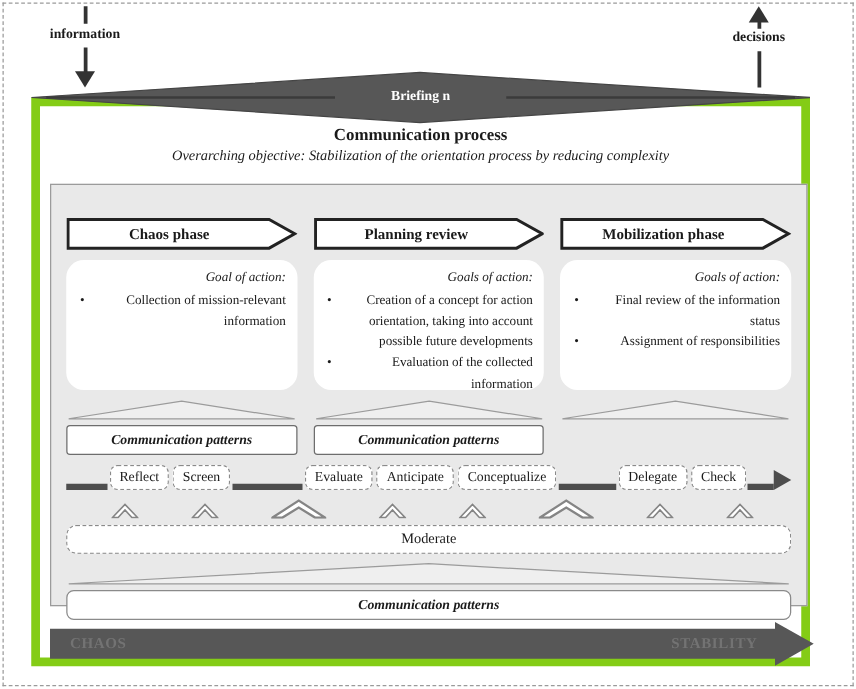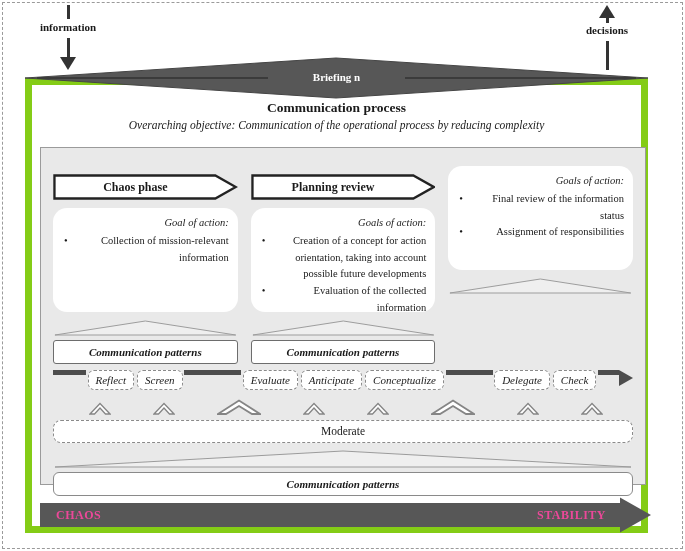--- a/index.html
+++ b/index.html
@@ -47,21 +47,21 @@
 
   .tri{margin-top:7px;height:17px;width:100%;}
   .tri polygon{fill:#efefef;stroke:#9b9b9b;stroke-width:1;}
   .big-tri{margin-top:6px;height:20px;width:100%;display:block;}
   .big-tri polygon{fill:#efefef;stroke:#9b9b9b;stroke-width:1;}
 
   .patterns-box{margin-top:4px;height:24px;background:#fff;border:1px solid #6d6d6d;
                 border-radius:3px;text-align:center;line-height:22px;font-weight:bold;
                 font-style:italic;font-size:11px;box-sizing:border-box;}
 
-  .flow-row{margin-top:6px;height:22px;display:flex;align-items:flex-start;font-style:italic;}
+  .flow-row{margin-top:6px;height:22px;display:flex;align-items:flex-end;}
   .fline{height:5px;background:#4d4d4d;}
   .abox{background:#fff;border:1px dashed #8a8a8a;border-radius:6px;height:20px;
         line-height:18px;padding:0 7px;font-size:11px;box-sizing:border-box;
         margin:0 1.5px;white-space:nowrap;text-align:center;}
   .fhead{width:0;height:0;border-top:8px solid transparent;border-bottom:8px solid transparent;
          border-left:14px solid #4d4d4d;}
 
   .chev-row{margin:6px 30px 0 36px;height:17px;display:flex;
             justify-content:space-between;align-items:flex-end;}
   .chev polygon{fill:#fff;stroke:#858585;stroke-width:1.3;}
@@ -70,21 +70,21 @@
                 border-radius:8px;text-align:center;line-height:21px;font-size:11.5px;
                 box-sizing:border-box;}
 
   .bottom-patterns{margin-top:3px;height:24px;background:#fff;border:1px solid #8a8a8a;
                    border-radius:6px;text-align:center;line-height:22px;font-weight:bold;
                    font-style:italic;font-size:11px;box-sizing:border-box;}
 
   
   .cs-arrow{position:absolute;left:8px;top:412px;width:612px;height:36px;}
   .cs-arrow svg{position:absolute;inset:0;width:100%;height:100%;}
-  .cs-label{position:absolute;top:50%;transform:translateY(-50%);color:#ec4899;
+  .cs-label{position:absolute;top:50%;transform:translateY(-50%);color:#737373;
             font-weight:bold;font-size:12px;letter-spacing:0.5px;}
   .cs-left{left:16px;}
   .cs-right{right:46px;}
 </style>
 </head>
 <body>
 
 <div class="page">
   <div class="outer-frame"></div>
 
@@ -100,21 +100,21 @@
 
   <svg class="briefing-svg" viewBox="0 0 623 44" preserveAspectRatio="none">
     <polygon points="0,22 311,2 623,22 311,42" fill="#575757" stroke="#454545" stroke-width="1"></polygon>
     <line x1="12" y1="22" x2="243" y2="22" stroke="#3b3b3b" stroke-width="2"></line>
     <line x1="380" y1="22" x2="611" y2="22" stroke="#3b3b3b" stroke-width="2"></line>
   </svg>
   <div class="briefing-label">Briefing n</div>
 
   <div class="container">
     <div class="main-title">Communication process</div>
-    <div class="main-subtitle">Overarching objective: Communication of the operational process by reducing complexity</div>
+    <div class="main-subtitle">Overarching objective: Stabilization of the orientation process by reducing complexity</div>
 
     <div class="panel">
 
       <div class="cols">
 
         <div class="col">
           <div class="phase-arrow">
             <svg viewBox="0 0 190 26" preserveAspectRatio="none">
               <polygon points="1.5,1.5 167,1.5 188,13 167,24.5 1.5,24.5" fill="#fff" stroke="#222" stroke-width="2.4"></polygon>
             </svg>
@@ -150,20 +150,26 @@
           </div>
           <svg class="tri" viewBox="0 0 190 17" preserveAspectRatio="none">
             <polygon points="2,16 95,2 188,16"></polygon>
           </svg>
           <div class="patterns-box">
             <span>Communication patterns</span>
           </div>
         </div>
 
         <div class="col">
+          <div class="phase-arrow">
+            <svg viewBox="0 0 190 26" preserveAspectRatio="none">
+              <polygon points="1.5,1.5 167,1.5 188,13 167,24.5 1.5,24.5" fill="#fff" stroke="#222" stroke-width="2.4"></polygon>
+            </svg>
+            <span>Mobilization phase</span>
+          </div>
           <div class="goal-box">
             <div class="goal-title">Goals of action:</div>
             <ul class="goal-list">
               <li>Final review of the information status</li>
               <li>Assignment of responsibilities</li>
             </ul>
           </div>
           <svg class="tri" viewBox="0 0 190 17" preserveAspectRatio="none">
             <polygon points="2,16 95,2 188,16"></polygon>
           </svg>

